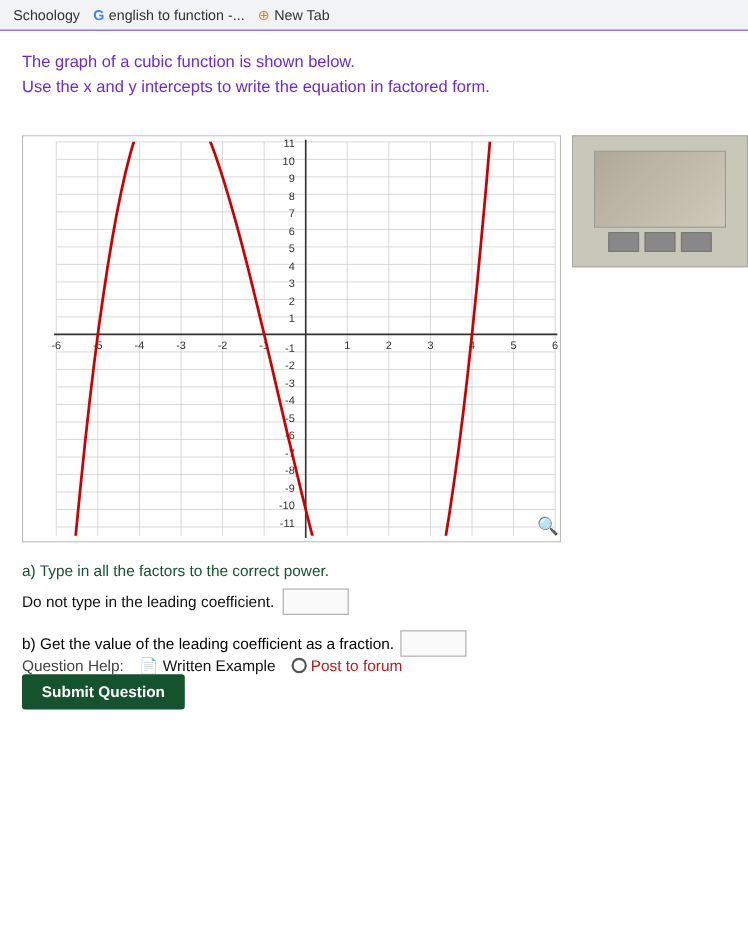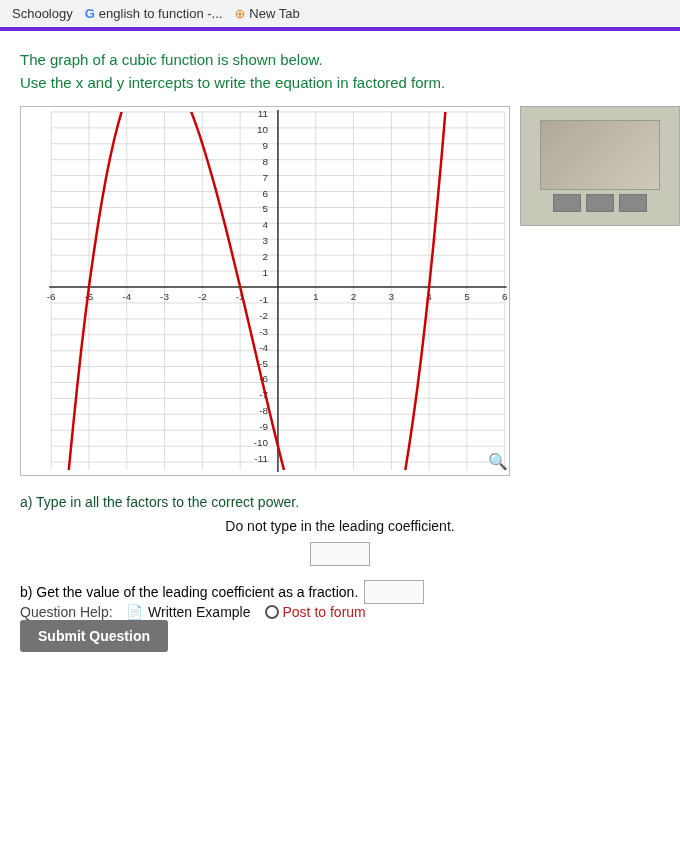--- a/index.html
+++ b/index.html
@@ -10,21 +10,21 @@
       min-height: 858px;
       display: flex;
       flex-direction: column;
     }
     .top-bar {
       display: flex;
       align-items: center;
       gap: 12px;
       padding: 6px 12px;
       background: #f1f3f4;
-      border-bottom: 4px solid #6d28d9;
+      border-bottom: 1px solid #6d28d9;
       font-size: 13px;
       color: #333;
     }
     .top-bar-item {
       display: flex;
       align-items: center;
       gap: 4px;
     }
     .top-bar-item .g-icon {
       color: #4285f4;
@@ -34,22 +34,22 @@
     .main-content {
       background: #fff;
       margin: 0;
       padding: 18px 20px 20px 20px;
       flex: 1;
       position: relative;
     }
     .question-text {
       font-size: 15px;
       line-height: 1.5;
-      margin-bottom: 12px;
-      color: #15803d;
+      margin-bottom: 32px;
+      color: #6d28d9;
     }
     .question-text .bold { font-weight: bold; }
     .question-text .underline { }
 
     .graph-area {
       display: flex;
       gap: 10px;
       margin-bottom: 18px;
     }
     .graph-container {
@@ -99,21 +99,20 @@
       margin-bottom: 8px;
       color: #14532d;
     }
     .part-row {
       display: flex;
       align-items: center;
       gap: 8px;
       margin-bottom: 14px;
       font-size: 14px;
       color: #111;
-      flex-direction: column;
     }
     .answer-input {
       width: 60px;
       height: 24px;
       border: 1px solid #aaa;
       background: #fafafa;
       font-size: 13px;
       padding: 2px 4px;
     }
 
@@ -150,21 +149,21 @@
     }
     .post-forum-link .circle-icon {
       width: 14px;
       height: 14px;
       border: 2px solid #555;
       border-radius: 50%;
       display: inline-block;
     }
 
     .submit-btn {
-      background: #737373;
+      background: #14532d;
       color: #fff;
       border: none;
       padding: 8px 18px;
       font-size: 14px;
       font-weight: bold;
       cursor: pointer;
       border-radius: 3px;
     }
 
     .part-b-row {

